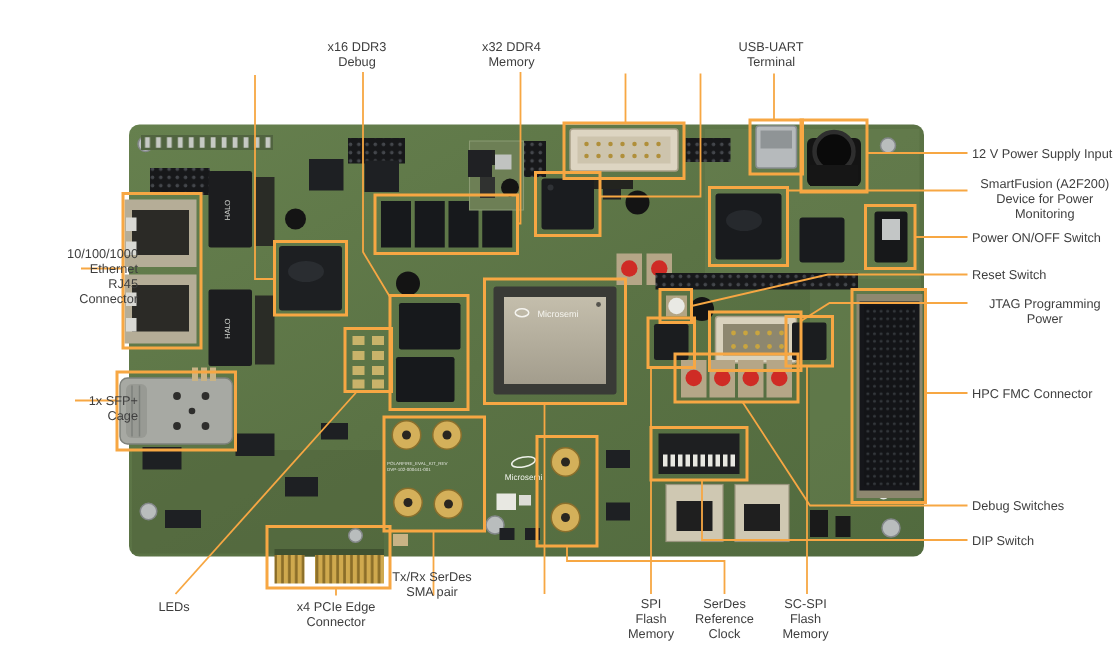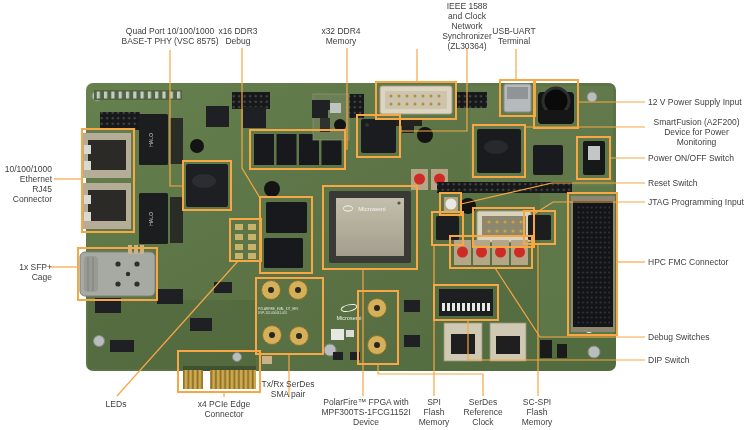--- a/index.html
+++ b/index.html
@@ -6,21 +6,21 @@
   .stage{
     position:relative;width:745px;height:430px;background:#ffffff;overflow:hidden;
     font-family:"Liberation Sans", sans-serif;
   }
   .stage svg{position:absolute;left:0;top:0;}
   .callout-label{
     position:absolute;font-size:8.5px;line-height:10px;color:#3e3e3e;
     white-space:pre-line;
   }
   .c{transform:translateX(-50%);text-align:center;}
-  .l{text-align:right;width:52px;left:0;}
+  .l{text-align:right;width:52px;left:0;padding-left:40px;}
   .r{text-align:center;}
 </style>
 </head>
 <body>
 
 <div class="stage">
 
 <svg width="745" height="430" viewBox="0 0 745 430">
   <defs>
     <linearGradient id="gboard" x1="0" y1="0" x2="1" y2="1">
@@ -384,57 +384,47 @@
     <polyline points="117,396 238,261"></polyline>
     <polyline points="224,392 224,397"></polyline>
     <polyline points="289,354 289,397"></polyline>
     <polyline points="363,269 363,396"></polyline>
     <polyline points="434,245 434,396"></polyline>
     <polyline points="378,364 378,374 483,374 483,396"></polyline>
     <polyline points="538,244 538,396"></polyline>
   </g>
 </svg>
 
-<div class="callout-label c" style="left:170px;top:26px">Quad Port 10/100/1000
-BASE-T PHY (VSC 8575)</div>
 <div class="callout-label c" style="left:238px;top:26px">x16 DDR3
 Debug</div>
 <div class="callout-label c" style="left:341px;top:26px">x32 DDR4
 Memory</div>
-<div class="callout-label c" style="left:467px;top:1px">IEEE 1588
-and Clock
-Network
-Synchronizer
-(ZL30364)</div>
 <div class="callout-label c" style="left:514px;top:26px">USB-UART
 Terminal</div>
 
 <div class="callout-label r" style="left:648px;top:97px">12 V Power Supply Input</div>
 <div class="callout-label r" style="left:648px;top:117px">SmartFusion (A2F200)
 Device for Power Monitoring</div>
 <div class="callout-label r" style="left:648px;top:153px">Power ON/OFF Switch</div>
 <div class="callout-label r" style="left:648px;top:178px">Reset Switch</div>
-<div class="callout-label r" style="left:648px;top:197px">JTAG Programming Input</div>
+<div class="callout-label r" style="left:648px;top:197px">JTAG Programming Power</div>
 <div class="callout-label r" style="left:648px;top:257px">HPC FMC Connector</div>
 <div class="callout-label r" style="left:648px;top:332px">Debug Switches</div>
 <div class="callout-label r" style="left:648px;top:355px">DIP Switch</div>
 
 <div class="callout-label l" style="top:164px">10/100/1000
 Ethernet RJ45
 Connector</div>
 <div class="callout-label l" style="top:262px">1x SFP+ Cage</div>
 
 <div class="callout-label c" style="left:116px;top:399px">LEDs</div>
 <div class="callout-label c" style="left:224px;top:399px">x4 PCIe Edge
 Connector</div>
 <div class="callout-label c" style="left:288px;top:379px">Tx/Rx SerDes
 SMA pair</div>
-<div class="callout-label c" style="left:366px;top:397px">PolarFire™ FPGA with
-MPF300TS-1FCG1152I
-Device</div>
 <div class="callout-label c" style="left:434px;top:397px">SPI
 Flash
 Memory</div>
 <div class="callout-label c" style="left:483px;top:397px">SerDes
 Reference
 Clock</div>
 <div class="callout-label c" style="left:537px;top:397px">SC-SPI
 Flash
 Memory</div>
 

